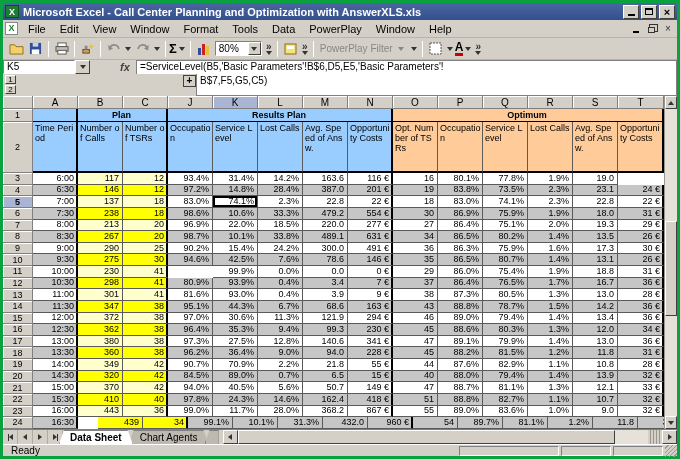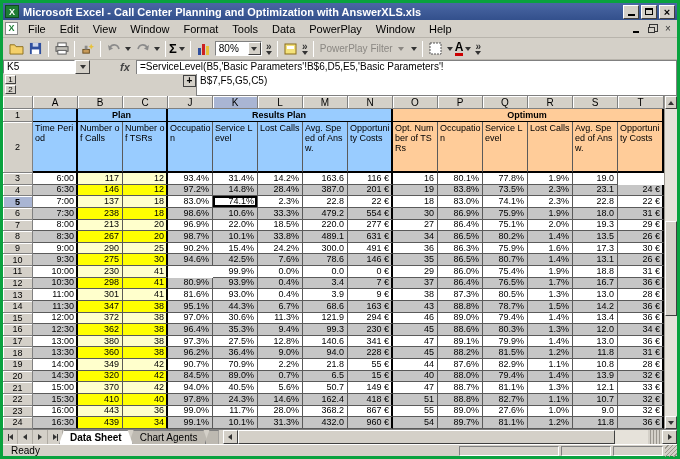--- a/index.html
+++ b/index.html
@@ -652,29 +652,29 @@
           <div class="cell bg-white c-secR" style="width: 45px;">16:00</div>
           <div class="cell bg-yp" style="width: 45px;">443</div>
           <div class="cell bg-yp c-secR" style="width: 45px;">36</div>
           <div class="cell bg-white" style="width: 45px;">99.0%</div>
           <div class="cell bg-white" style="width: 45px;">11.7%</div>
           <div class="cell bg-white" style="width: 45px;">28.0%</div>
           <div class="cell bg-white" style="width: 45px;">368.2</div>
           <div class="cell bg-white c-secR" style="width: 45px;">867 €</div>
           <div class="cell bg-white" style="width: 45px;">55</div>
           <div class="cell bg-white" style="width: 45px;">89.0%</div>
-          <div class="cell bg-white" style="width: 45px;">27.6%</div>
+          <div class="cell bg-white" style="width: 45px;">83.6%</div>
           <div class="cell bg-white" style="width: 45px;">1.0%</div>
           <div class="cell bg-white" style="width: 45px;">9.0</div>
           <div class="cell bg-white c-secR" style="width: 46px;">32 €</div>
         </div>
         <div class="g-row" style="height: 11.64px;">
           <div class="rowhead">24</div>
           <div class="cell bg-gray c-secR" style="width: 45px;">16:30</div>
-          <div class="cell bg-yb" style="width: 45px;">439</div>
+          <div class="cell bg-yb" style="width: 45px; margin-left: 20px;">439</div>
           <div class="cell bg-yb c-secR" style="width: 45px;">34</div>
           <div class="cell bg-gray" style="width: 45px;">99.1%</div>
           <div class="cell bg-gray" style="width: 45px;">10.1%</div>
           <div class="cell bg-gray" style="width: 45px;">31.3%</div>
           <div class="cell bg-gray" style="width: 45px;">432.0</div>
           <div class="cell bg-gray c-secR" style="width: 45px;">960 €</div>
           <div class="cell bg-gray" style="width: 45px;">54</div>
           <div class="cell bg-gray" style="width: 45px;">89.7%</div>
           <div class="cell bg-gray" style="width: 45px;">81.1%</div>
           <div class="cell bg-gray" style="width: 45px;">1.2%</div>

